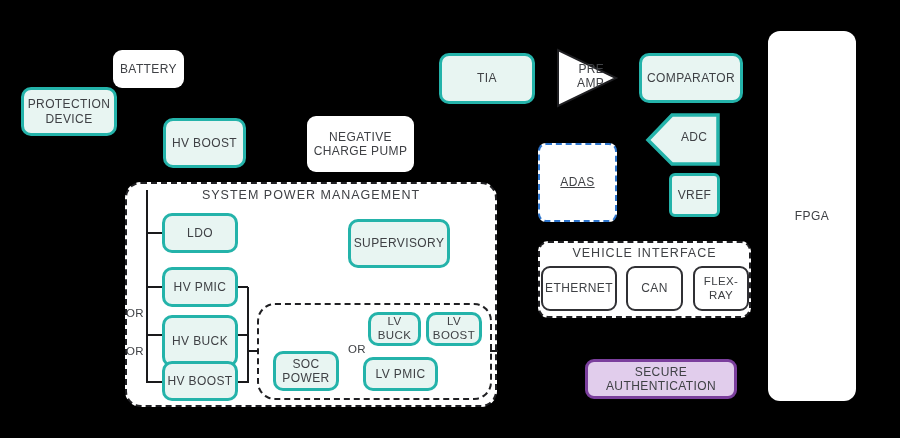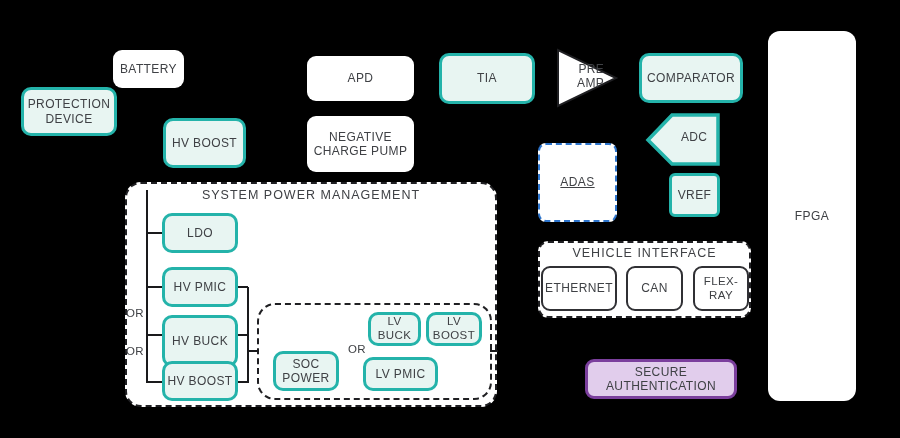--- a/index.html
+++ b/index.html
@@ -42,21 +42,20 @@
 
 <div class="stage">
 
   <div class="box white-plain" style="left:113px;top:18px;width:71px;height:38px;margin-top:32px;">BATTERY</div>
 
   <div class="box teal" style="left:21px;top:87px;width:96px;height:49px;">PROTECTION
 DEVICE</div>
 
   <div class="box teal" style="left:163px;top:118px;width:83px;height:50px;">HV BOOST</div>
 
-  <div class="box white-plain" style="left:307px;top:56px;width:107px;height:45px;">APD</div>
 
   <div class="box white-plain" style="left:307px;top:116px;width:107px;height:56px;">NEGATIVE
 CHARGE PUMP</div>
 
   <div class="box teal" style="left:439px;top:53px;width:96px;height:51px;">TIA</div>
 
   <svg class="shape" style="left:556px;top:46px;" width="64" height="64" viewBox="0 0 64 64">
     <polygon points="2,4 2,60 60,32" fill="#ffffff" stroke="#1f1f22" stroke-width="2"></polygon>
   </svg>
   <div class="shape-label" style="left:564px;top:63px;width:40px;text-align:right;">PRE
@@ -87,20 +86,21 @@
   <div class="line" style="left:237px;top:286px;width:11px;height:2px;"></div>
   <div class="line" style="left:237px;top:334px;width:11px;height:2px;"></div>
   <div class="line" style="left:237px;top:381px;width:11px;height:2px;"></div>
   <div class="line" style="left:248px;top:350px;width:11px;height:2px;"></div>
   <div class="line" style="left:490px;top:350px;width:8px;height:2px;"></div>
 
   <div class="box teal" style="left:162px;top:213px;width:76px;height:40px;">LDO</div>
   <div class="box teal" style="left:162px;top:267px;width:76px;height:40px;">HV PMIC</div>
   <div class="box teal" style="left:162px;top:315px;width:76px;height:52px;">HV BUCK</div>
   <div class="box teal" style="left:162px;top:361px;width:76px;height:40px;">HV BOOST</div>
+  <div class="box teal" style="left:348px;top:219px;width:102px;height:49px;">SUPERVISORY</div>
 
   <div class="or-label" style="left:122px;top:307px;width:26px;">OR</div>
   <div class="or-label" style="left:122px;top:345px;width:26px;">OR</div>
 
   <div class="group inner-group" style="left:257px;top:303px;width:235px;height:97px;border-radius:18px;"></div>
 
   <div class="box teal" style="left:273px;top:351px;width:66px;height:40px;">SOC
 POWER</div>
   <div class="box teal" style="left:368px;top:312px;width:53px;height:34px;font-size:11.5px;">LV
 BUCK</div>

